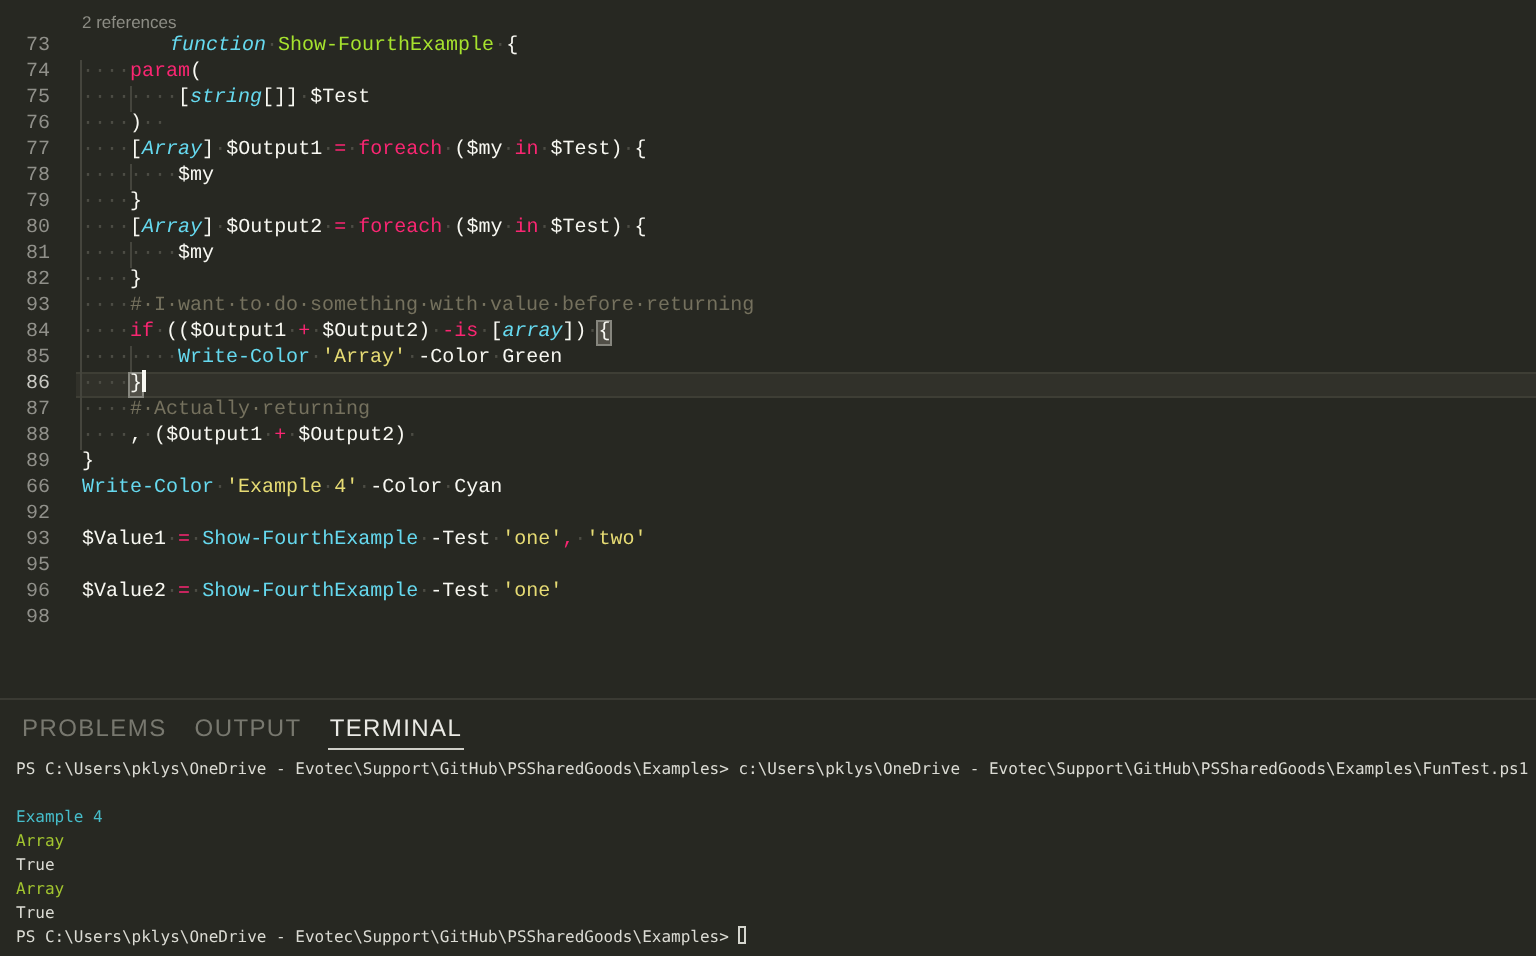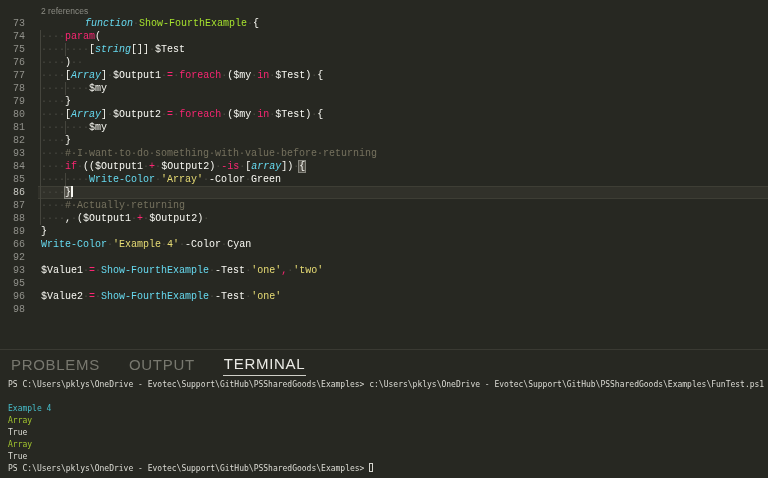--- a/index.html
+++ b/index.html
@@ -32,22 +32,22 @@
   .tk-t   { color:#f8f8f2; }
   .tk-ws  { color:#4c4c44; }
   .tk-brk { background:#514f47; box-shadow:0 0 0 1px #86867e; color:#f8f8f2; }
 
   .guide { position:absolute; width:1px; background:#45453d; z-index:3; }
   .cursor-bar { display:inline-block; width:2px; height:11px; background:#f8f8f2;
                 vertical-align:middle; margin-top:-2px; }
 
   
   .panel { height:129px; border-top:1px solid #3a3a33; }
-  .tabs { display:flex; gap:27px; height:26px; align-items:center; padding-left:10px;
-          font-size:15px; letter-spacing:0.7px; }
+  .tabs { display:flex; gap:12px; height:26px; align-items:center; padding-left:10px;
+          font-size:12px; letter-spacing:0.7px; }
   .tab { color:#78786f; cursor:pointer; padding:5px 1px 3px 1px; }
   .tab.active { color:#eaeae5; border-bottom:1px solid #cfcfc8; }
 
   .term { padding:3px 0 0 8px; font-family:"DejaVu Sans Mono", monospace;
           font-size:8px; line-height:12px; white-space:pre; overflow:hidden; }
   .tl { height:12px; }
   .tl-fg    { color:#dbdbd4; }
   .tl-cyan  { color:#46bcc9; }
   .tl-green { color:#a2c52f; }
   .term-cursor { display:inline-block; width:4px; height:9px;

